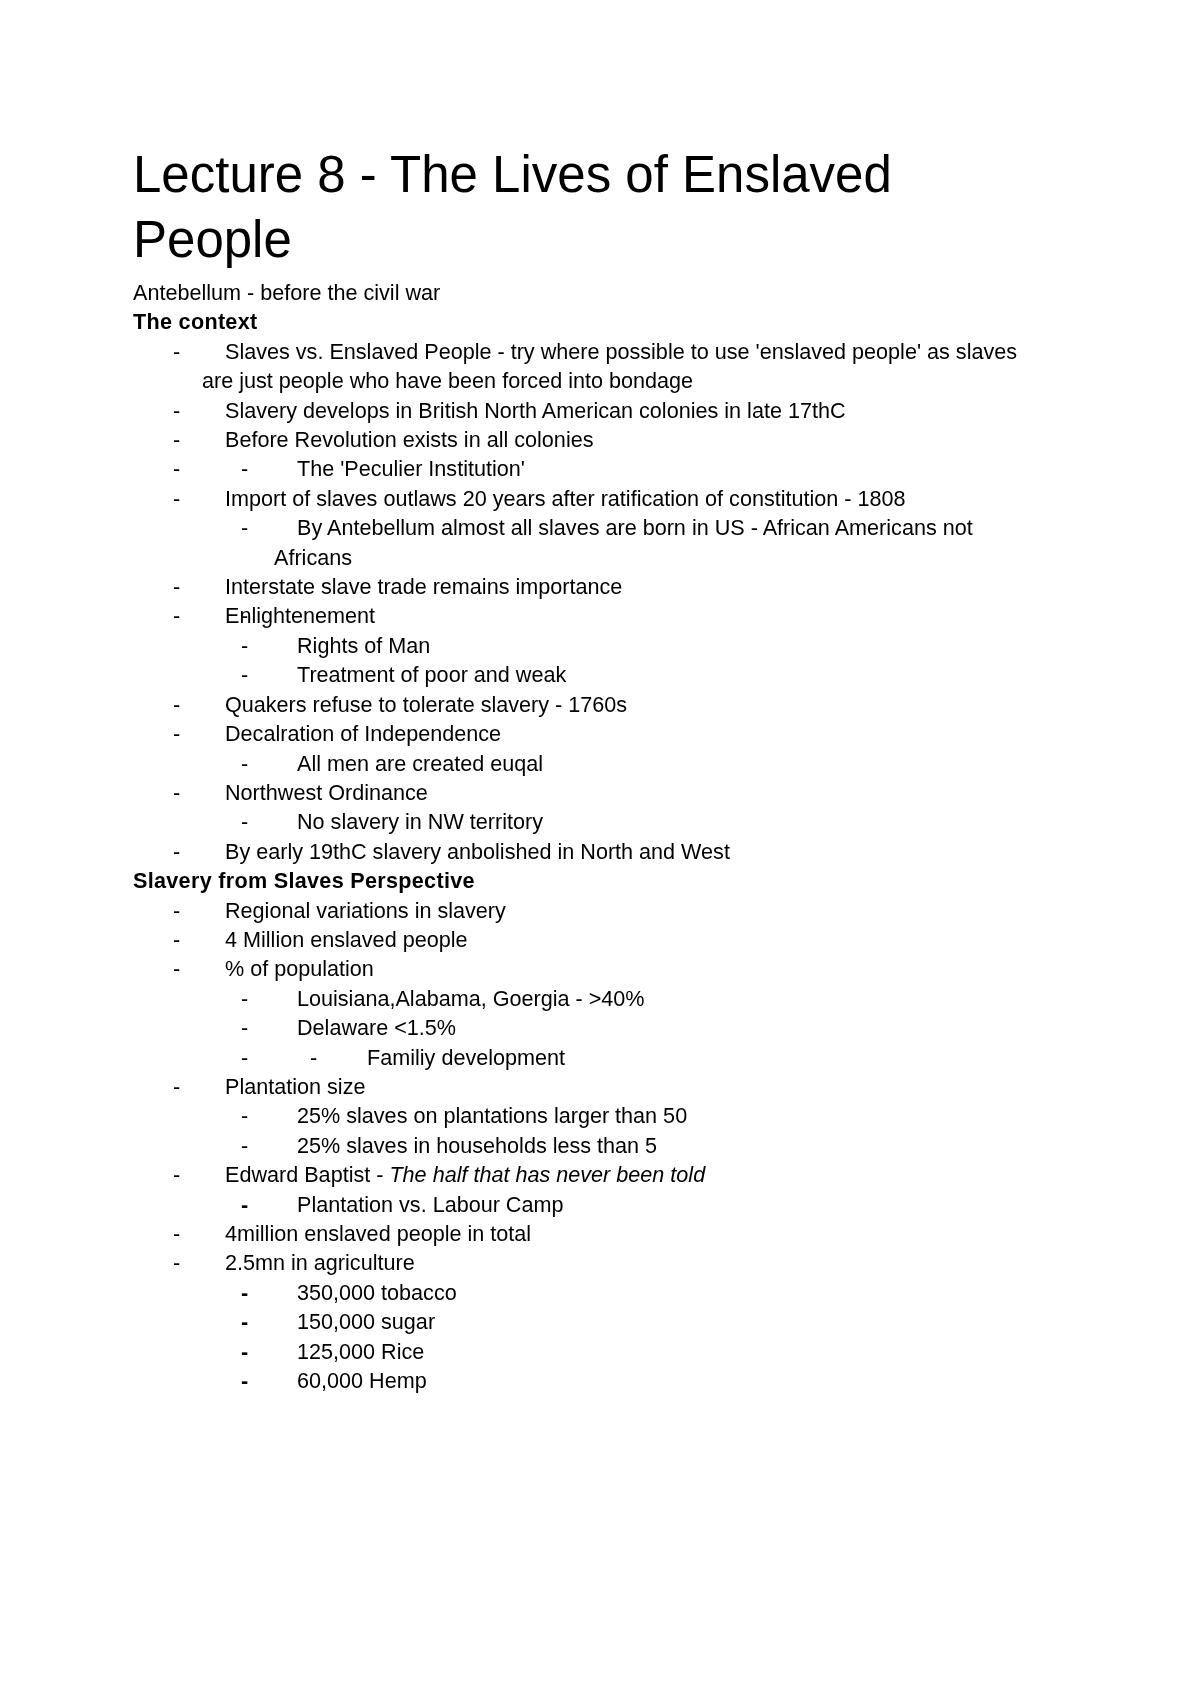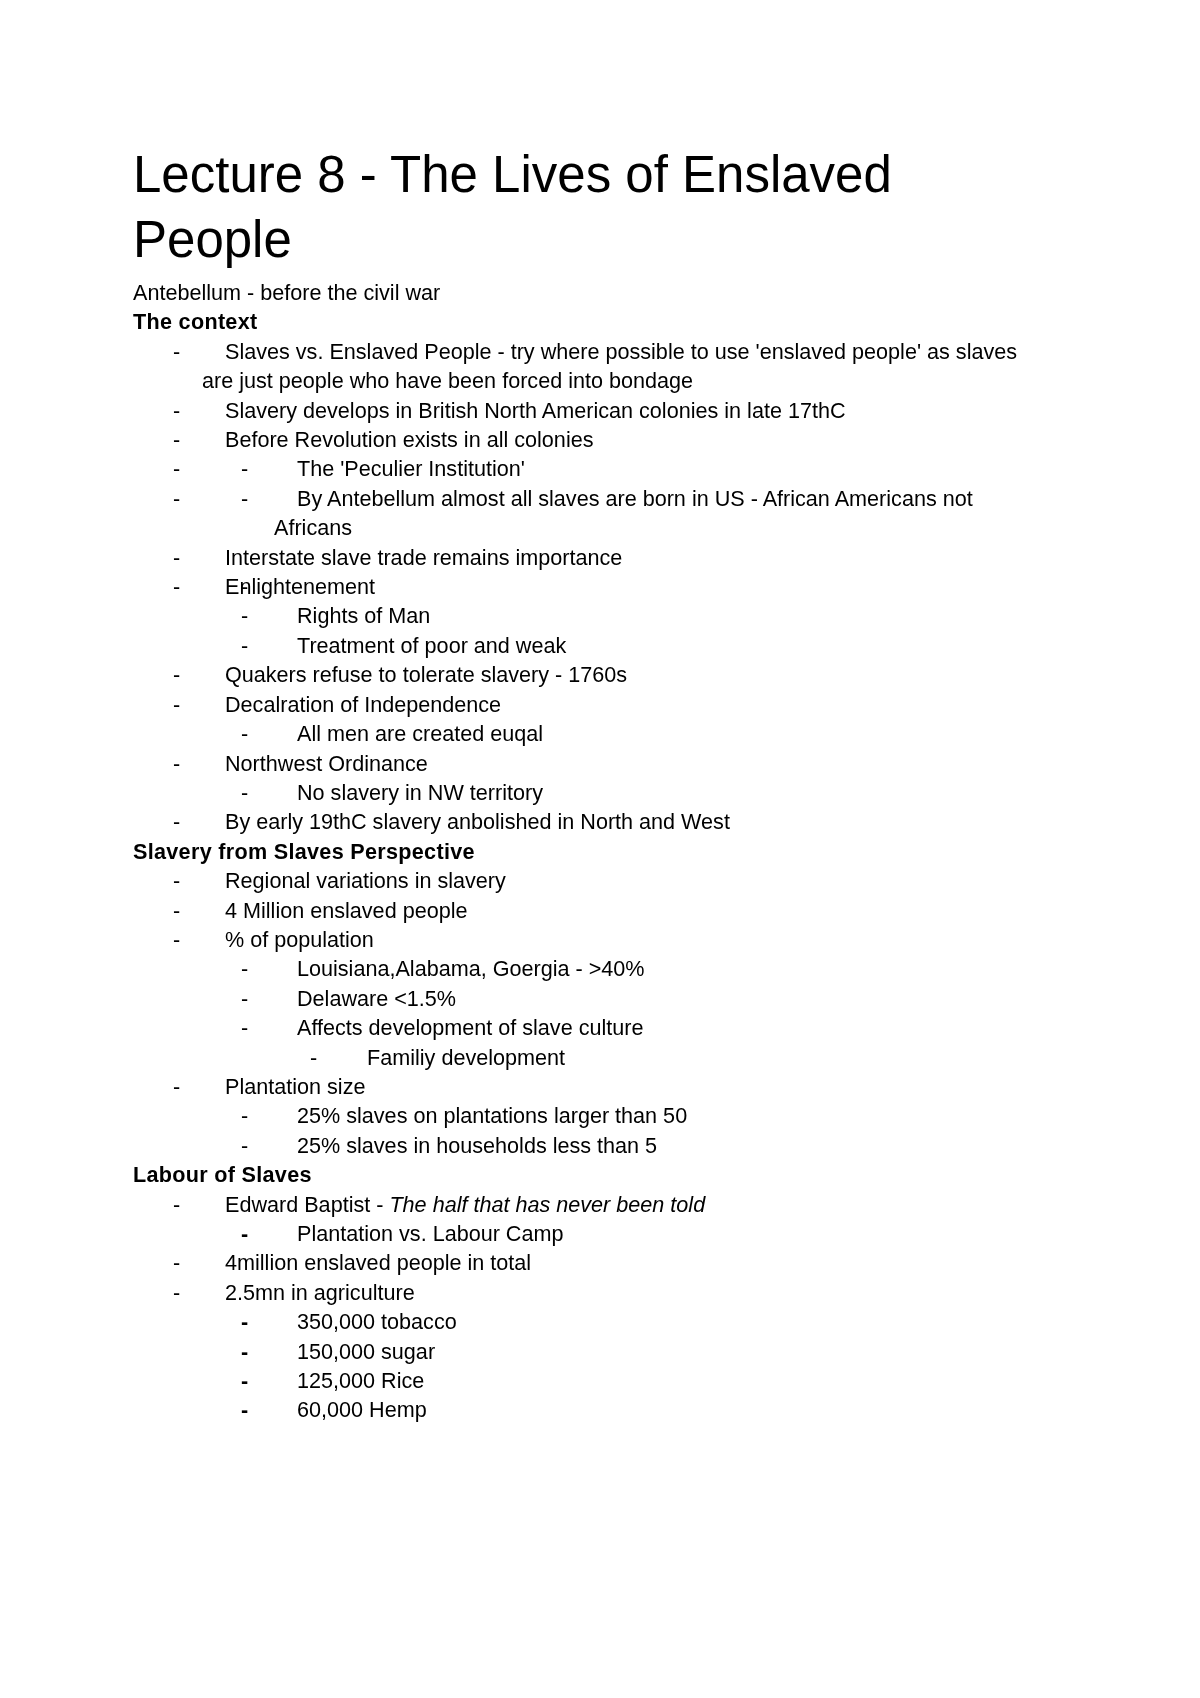--- a/index.html
+++ b/index.html
@@ -68,46 +68,45 @@
 People</h1>
   <div class="content" id="content">
       <div class="plain">Antebellum - before the civil war</div>
       <div class="heading">The context</div>
       <div class="item l1"><span class="marker">-</span><span class="txt">Slaves vs. Enslaved People - try where possible to use 'enslaved people' as slaves
 are just people who have been forced into bondage</span></div>
       <div class="item l1"><span class="marker">-</span><span class="txt">Slavery develops in British North American colonies in late 17thC</span></div>
       <div class="item l1"><span class="marker">-</span><span class="txt">Before Revolution exists in all colonies</span></div>
       <div class="item l1"><span class="marker">-</span></div>
       <div class="item l2"><span class="marker">-</span><span class="txt">The 'Peculier Institution'</span></div>
-      <div class="item l1"><span class="marker">-</span></div>
+      <div class="item l1"><span class="marker">-</span><span class="txt">Import of slaves outlaws 20 years after ratification of constitution - 1808</span></div>
       <div class="item l2"><span class="marker">-</span><span class="txt">By Antebellum almost all slaves are born in US - African Americans not
 Africans</span></div>
       <div class="item l1"><span class="marker">-</span><span class="txt">Interstate slave trade remains importance</span></div>
       <div class="item l2"><span class="marker">-</span></div>
       <div class="item l1"><span class="marker">-</span><span class="txt">Enlightenement</span></div>
       <div class="item l2"><span class="marker">-</span><span class="txt">Rights of Man</span></div>
       <div class="item l2"><span class="marker">-</span><span class="txt">Treatment of poor and weak</span></div>
       <div class="item l1"><span class="marker">-</span><span class="txt">Quakers refuse to tolerate slavery - 1760s</span></div>
       <div class="item l1"><span class="marker">-</span><span class="txt">Decalration of Independence</span></div>
       <div class="item l2"><span class="marker">-</span><span class="txt">All men are created euqal</span></div>
       <div class="item l1"><span class="marker">-</span><span class="txt">Northwest Ordinance</span></div>
       <div class="item l2"><span class="marker">-</span><span class="txt">No slavery in NW territory</span></div>
       <div class="item l1"><span class="marker">-</span><span class="txt">By early 19thC slavery anbolished in North and West</span></div>
       <div class="heading">Slavery from Slaves Perspective</div>
       <div class="item l1"><span class="marker">-</span><span class="txt">Regional variations in slavery</span></div>
       <div class="item l1"><span class="marker">-</span><span class="txt">4 Million enslaved people</span></div>
       <div class="item l1"><span class="marker">-</span><span class="txt">% of population</span></div>
       <div class="item l2"><span class="marker">-</span><span class="txt">Louisiana,Alabama, Goergia - &gt;40%</span></div>
       <div class="item l2"><span class="marker">-</span><span class="txt">Delaware &lt;1.5%</span></div>
-      <div class="item l2"><span class="marker">-</span><span class="txt">Affects development of slave culture</span></div>
+      <div class="item l2"><span class="marker">-</span></div>
       <div class="item l3"><span class="marker">-</span><span class="txt">Familiy development</span></div>
       <div class="item l1"><span class="marker">-</span><span class="txt">Plantation size</span></div>
       <div class="item l2"><span class="marker">-</span><span class="txt">25% slaves on plantations larger than 50</span></div>
       <div class="item l2"><span class="marker">-</span><span class="txt">25% slaves in households less than 5</span></div>
-      <div class="heading">Labour of Slaves</div>
       <div class="item l1"><span class="marker">-</span><span class="txt"><span>Edward Baptist - </span><span class="italic">The half that has never been told</span></span></div>
       <div class="item l2"><span class="marker bold">-</span><span class="txt">Plantation vs. Labour Camp</span></div>
       <div class="item l1"><span class="marker">-</span><span class="txt">4million enslaved people in total</span></div>
       <div class="item l1"><span class="marker">-</span><span class="txt">2.5mn in agriculture</span></div>
       <div class="item l2"><span class="marker bold">-</span><span class="txt">350,000 tobacco</span></div>
       <div class="item l2"><span class="marker bold">-</span><span class="txt">150,000 sugar</span></div>
       <div class="item l2"><span class="marker bold">-</span><span class="txt">125,000 Rice</span></div>
       <div class="item l2"><span class="marker bold">-</span><span class="txt">60,000 Hemp</span></div>
     </div>
 </div>

